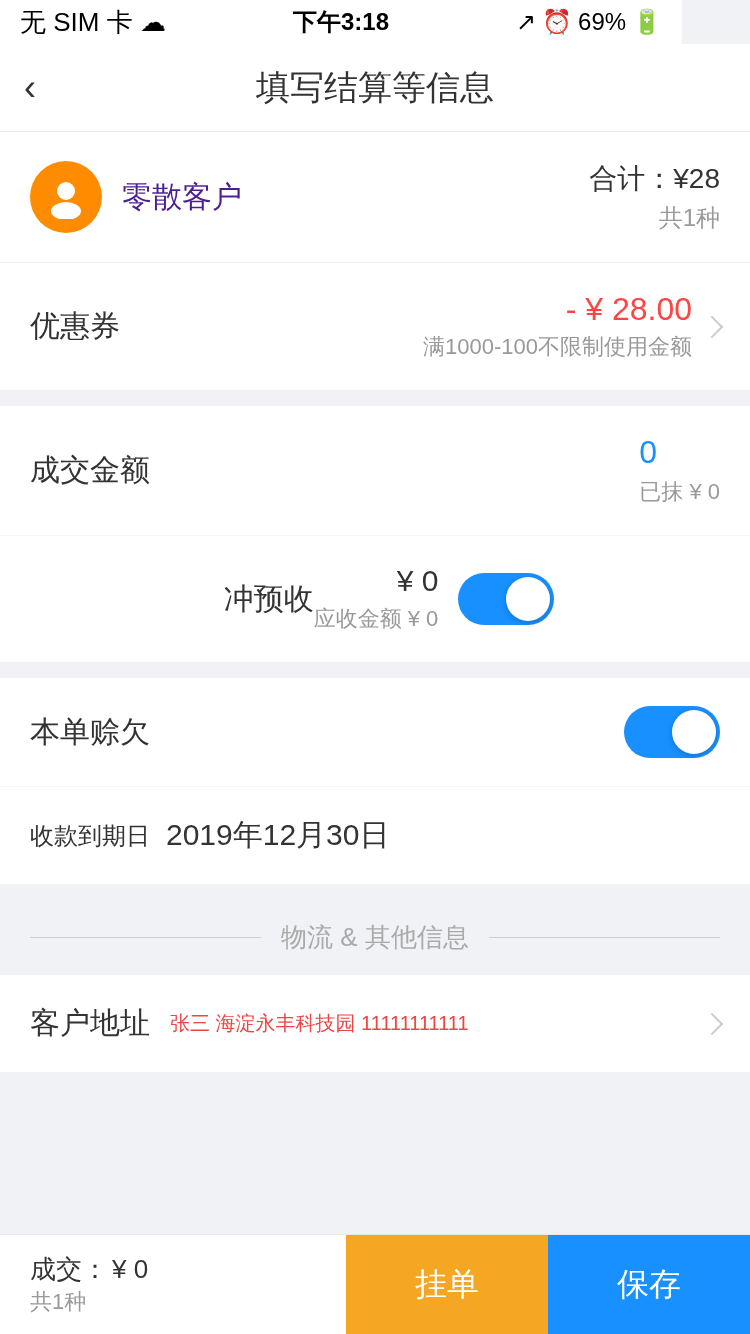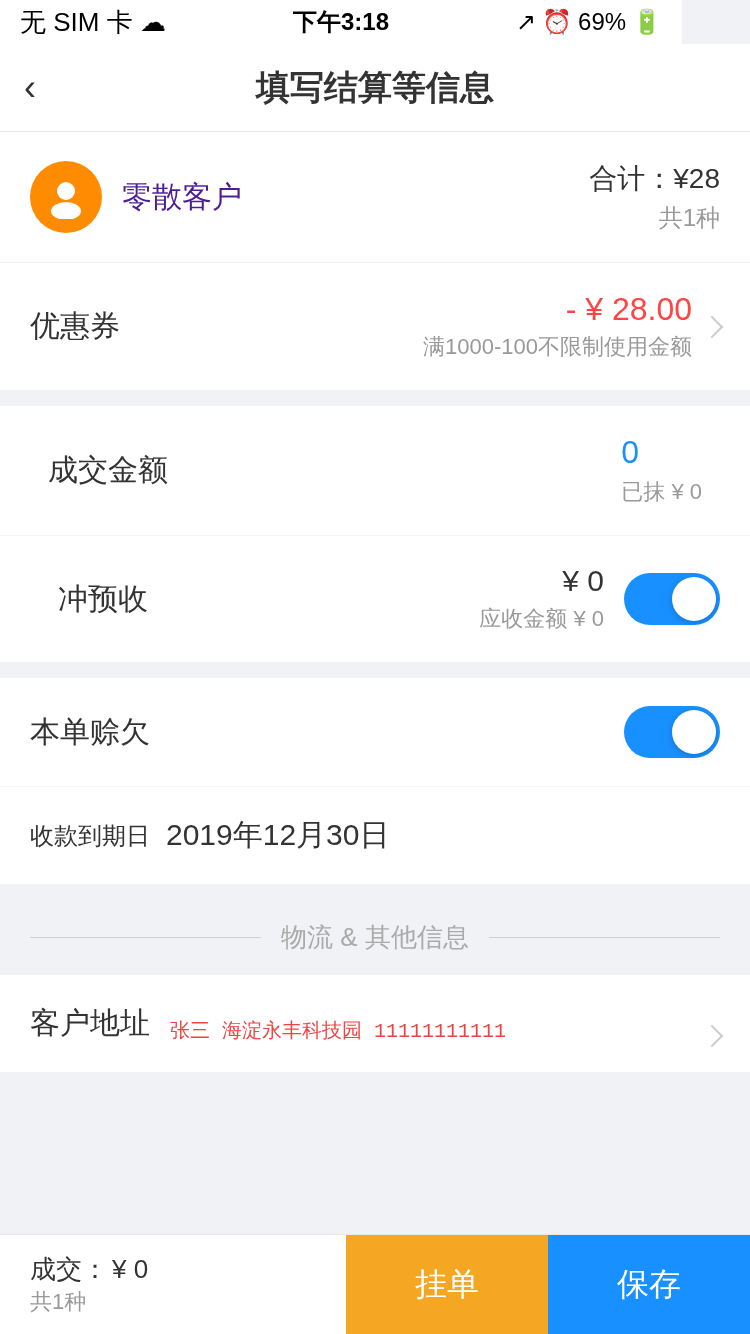--- a/index.html
+++ b/index.html
@@ -43,21 +43,21 @@
     }
     .nav-back {
       position: absolute;
       left: 24px;
       font-size: 36px;
       color: #333;
       cursor: pointer;
     }
     .nav-title {
       font-size: 34px;
-      font-weight: 700;
+      font-weight: 400;
       color: #333;
     }
 
     
     .section {
       background: #fff;
       margin-bottom: 16px;
     }
 
     
@@ -99,21 +99,21 @@
       width: 16px;
       height: 16px;
       border-top: 2px solid #ccc;
       border-right: 2px solid #ccc;
       transform: rotate(45deg);
       margin-left: 4px;
     }
 
     
     .row-item {
-      padding: 28px 48px;
+      padding: 28px 30px;
       display: flex;
       align-items: center;
       justify-content: space-between;
       background: #fff;
       border-bottom: 1px solid #f5f5f5;
     }
     .row-label { font-size: 30px; color: #333; }
     .row-right { display: flex; align-items: center; gap: 20px; }
     .amount-value { font-size: 32px; color: #1890ff; }
     .round-btn {
@@ -144,21 +144,21 @@
       top: 4px;
       right: 4px;
       box-shadow: 0 2px 6px rgba(0,0,0,0.2);
     }
 
     
     .pre-row {
       padding: 28px 30px;
       display: flex;
       align-items: center;
-      justify-content: space-between;
+      justify-content: center;
       background: #fff;
       margin-left: 28px;
     }
     .pre-row-right { display: flex; flex-direction: column; align-items: flex-end; gap: 6px; }
     .pre-amount { font-size: 30px; color: #333; }
     .pre-sub { font-size: 22px; color: #999; }
 
     
     .debt-section {
       background: #fff;
@@ -197,24 +197,23 @@
       flex: 1;
       height: 1px;
       background: #d0d0d0;
     }
     .divider-text { font-size: 26px; color: #aaa; }
 
     
     .address-row {
       padding: 28px 30px;
       display: flex;
-      align-items: flex-end;
-      justify-content: space-between;
-      background: #fff;
-      font-family: Liberation Mono, monospace;
+      align-items: center;
+      justify-content: space-between;
+      background: #fff;
     }
     .address-label { font-size: 30px; color: #333; min-width: 100px; }
     .address-value { font-size: 20px; color: #ef4444; flex: 1; padding: 0 20px; }
     .address-chevron {
       width: 16px;
       height: 16px;
       border-top: 2px solid #ccc;
       border-right: 2px solid #ccc;
       transform: rotate(45deg);
     }

